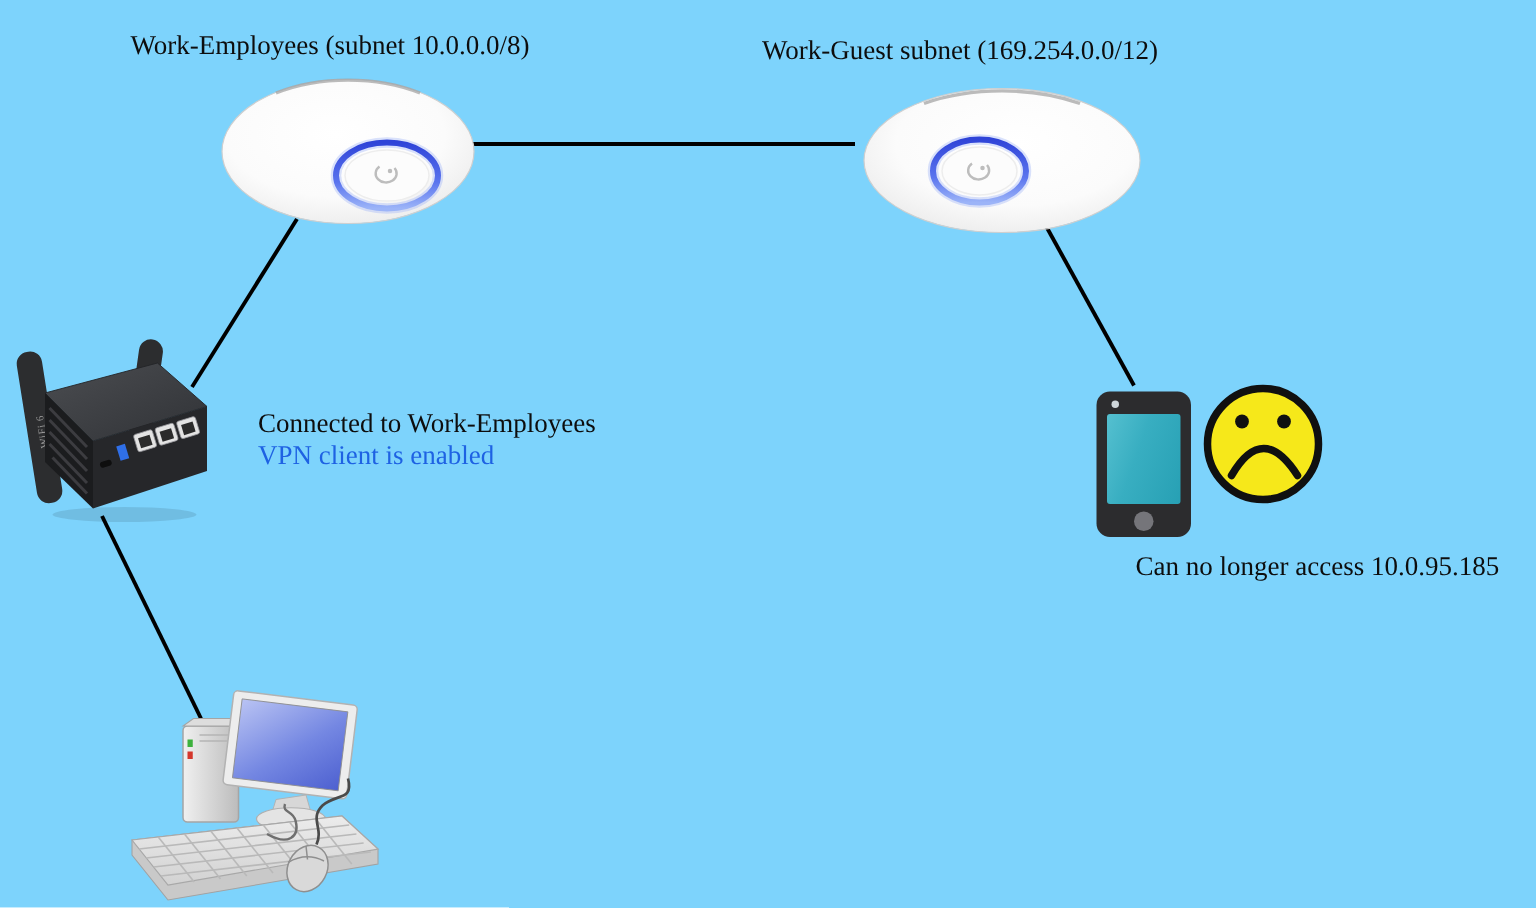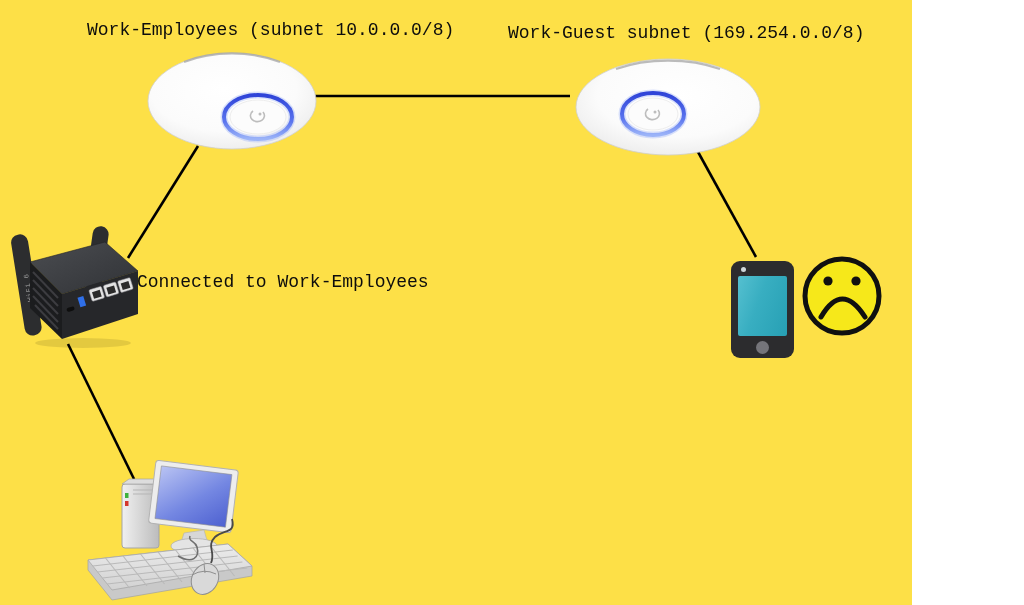--- a/index.html
+++ b/index.html
@@ -1,26 +1,26 @@
 <!DOCTYPE html>
 <html><head>
 <meta charset="utf-8">
 <style>
   html,body{margin:0;padding:0;background:#ffffff;}
   #canvas{
     position:relative;
-    width:912px;height:605px;
-    background:#fde047;
-    font-family:Liberation Mono, monospace;
+    width:1024px;height:605px;
+    background:#7dd3fc;
+    font-family:Liberation Serif, serif;
     color:#0d0d0d;
     overflow:hidden;
   }
   .label{position:absolute;font-size:18px;white-space:nowrap;}
   .note{position:absolute;font-size:18px;line-height:21px;white-space:nowrap;}
-  .note .ln{display:block;}
+  .note .ln{display:block;margin-left:35px;}
   .vpn-line{color:#1e62e3;}
   .abs{position:absolute;}
   svg{display:block;}
 
   
   #phone{
     position:absolute;left:731px;top:261px;width:63px;height:97px;
     background:#2c2c2e;border-radius:9px;
   }
   #phone .screen{
@@ -43,21 +43,21 @@
 <div id="canvas">
 
   <svg class="abs" style="left:0;top:0" width="1024" height="605" viewBox="0 0 1024 605">
     <line x1="312" y1="96" x2="570" y2="96" stroke="#000" stroke-width="2.6"></line>
     <line x1="198" y1="146" x2="128" y2="258" stroke="#000" stroke-width="2.6"></line>
     <line x1="68" y1="344" x2="134" y2="479" stroke="#000" stroke-width="2.6"></line>
     <line x1="692" y1="141" x2="756" y2="257" stroke="#000" stroke-width="2.6"></line>
   </svg>
 
   <div class="label" style="left:87px;top:20px">Work-Employees (subnet 10.0.0.0/8)</div>
-  <div class="label" style="left:508px;top:23px">Work-Guest subnet (169.254.0.0/8)</div>
+  <div class="label" style="left:508px;top:23px">Work-Guest subnet (169.254.0.0/12)</div>
 
   <svg class="abs" style="left:146px;top:51px" width="172" height="100" viewBox="0 0 172 100">
     <defs>
       <radialGradient id="discL" cx="45%" cy="38%" r="70%">
         <stop offset="0%" stop-color="#ffffff"></stop>
         <stop offset="62%" stop-color="#fbfbfb"></stop>
         <stop offset="88%" stop-color="#efefef"></stop>
         <stop offset="100%" stop-color="#e0e0e0"></stop>
       </radialGradient>
       <linearGradient id="ringL" x1="0" y1="0" x2="0" y2="1">
@@ -140,35 +140,39 @@
         <rect x="116" y="61" width="13" height="12" rx="1.5" fill="#e3e3e3" stroke="#97979c" stroke-width="0.5"></rect>
         <rect x="118.5" y="64" width="8" height="7" fill="#2b2b2b"></rect>
       </g>
       <rect x="73" y="65" width="6" height="10" fill="#2f6fe8"></rect>
       <rect x="59" y="72" width="8" height="4" rx="2" fill="#0e0e0e"></rect>
     </g>
   </svg>
 
   <div class="note" style="left:137px;top:272px">
     <span class="ln">Connected to Work-Employees</span>
+    <span class="ln vpn-line">VPN client is enabled</span>
   </div>
 
   <div id="phone">
     <div class="screen"></div>
     <div class="camera"></div>
     <div class="home"></div>
   </div>
 
   <svg class="abs" style="left:798px;top:252px" width="92" height="92" viewBox="0 0 92 92">
     <circle cx="44" cy="44" r="37" fill="#f6e81a" stroke="#101010" stroke-width="5"></circle>
     <circle cx="30" cy="29" r="4.6" fill="#101010"></circle>
     <circle cx="58" cy="29" r="4.6" fill="#101010"></circle>
     <path d="M 23 66 Q 44 30 67 66" transform="translate(0,-1)" fill="none" stroke="#101010" stroke-width="5" stroke-linecap="round"></path>
   </svg>
 
+  <div class="note" style="left:722px;top:367px">
+    <span class="ln">Can no longer access 10.0.95.185</span>
+  </div>
 
   <svg class="abs" style="left:78px;top:440px" width="235" height="165" viewBox="0 0 235 165">
     <defs>
       <linearGradient id="screenG" x1="0" y1="0" x2="1" y2="1">
         <stop offset="0%" stop-color="#b9c3f3"></stop>
         <stop offset="55%" stop-color="#7487e2"></stop>
         <stop offset="100%" stop-color="#4d60d0"></stop>
       </linearGradient>
       <linearGradient id="towerG" x1="0" y1="0" x2="1" y2="0">
         <stop offset="0%" stop-color="#f0f0f0"></stop>

